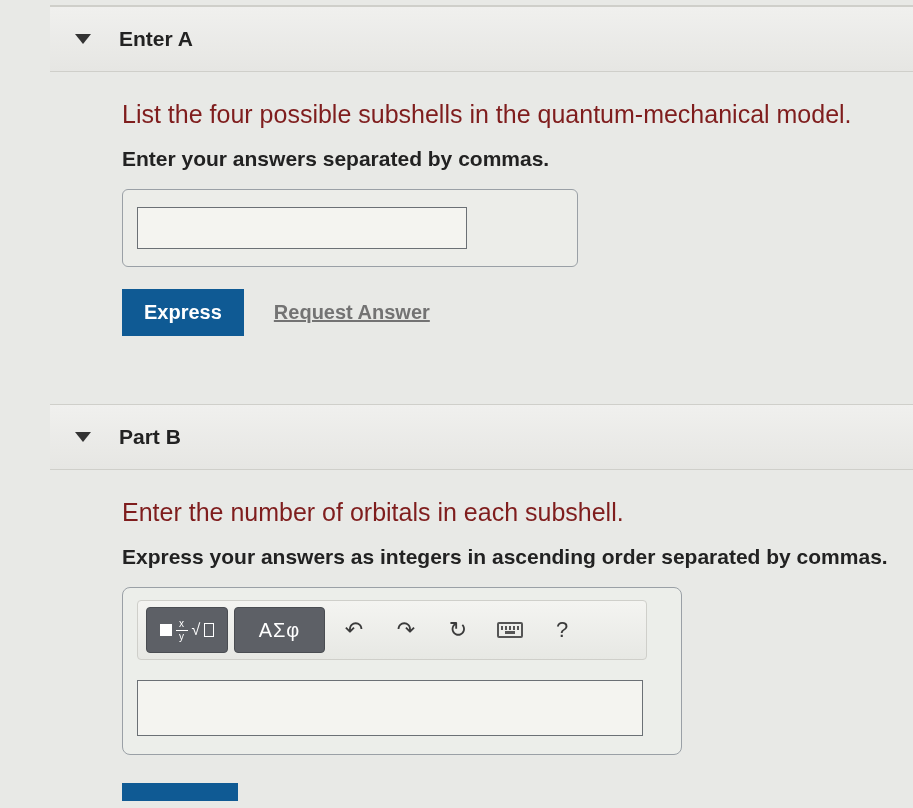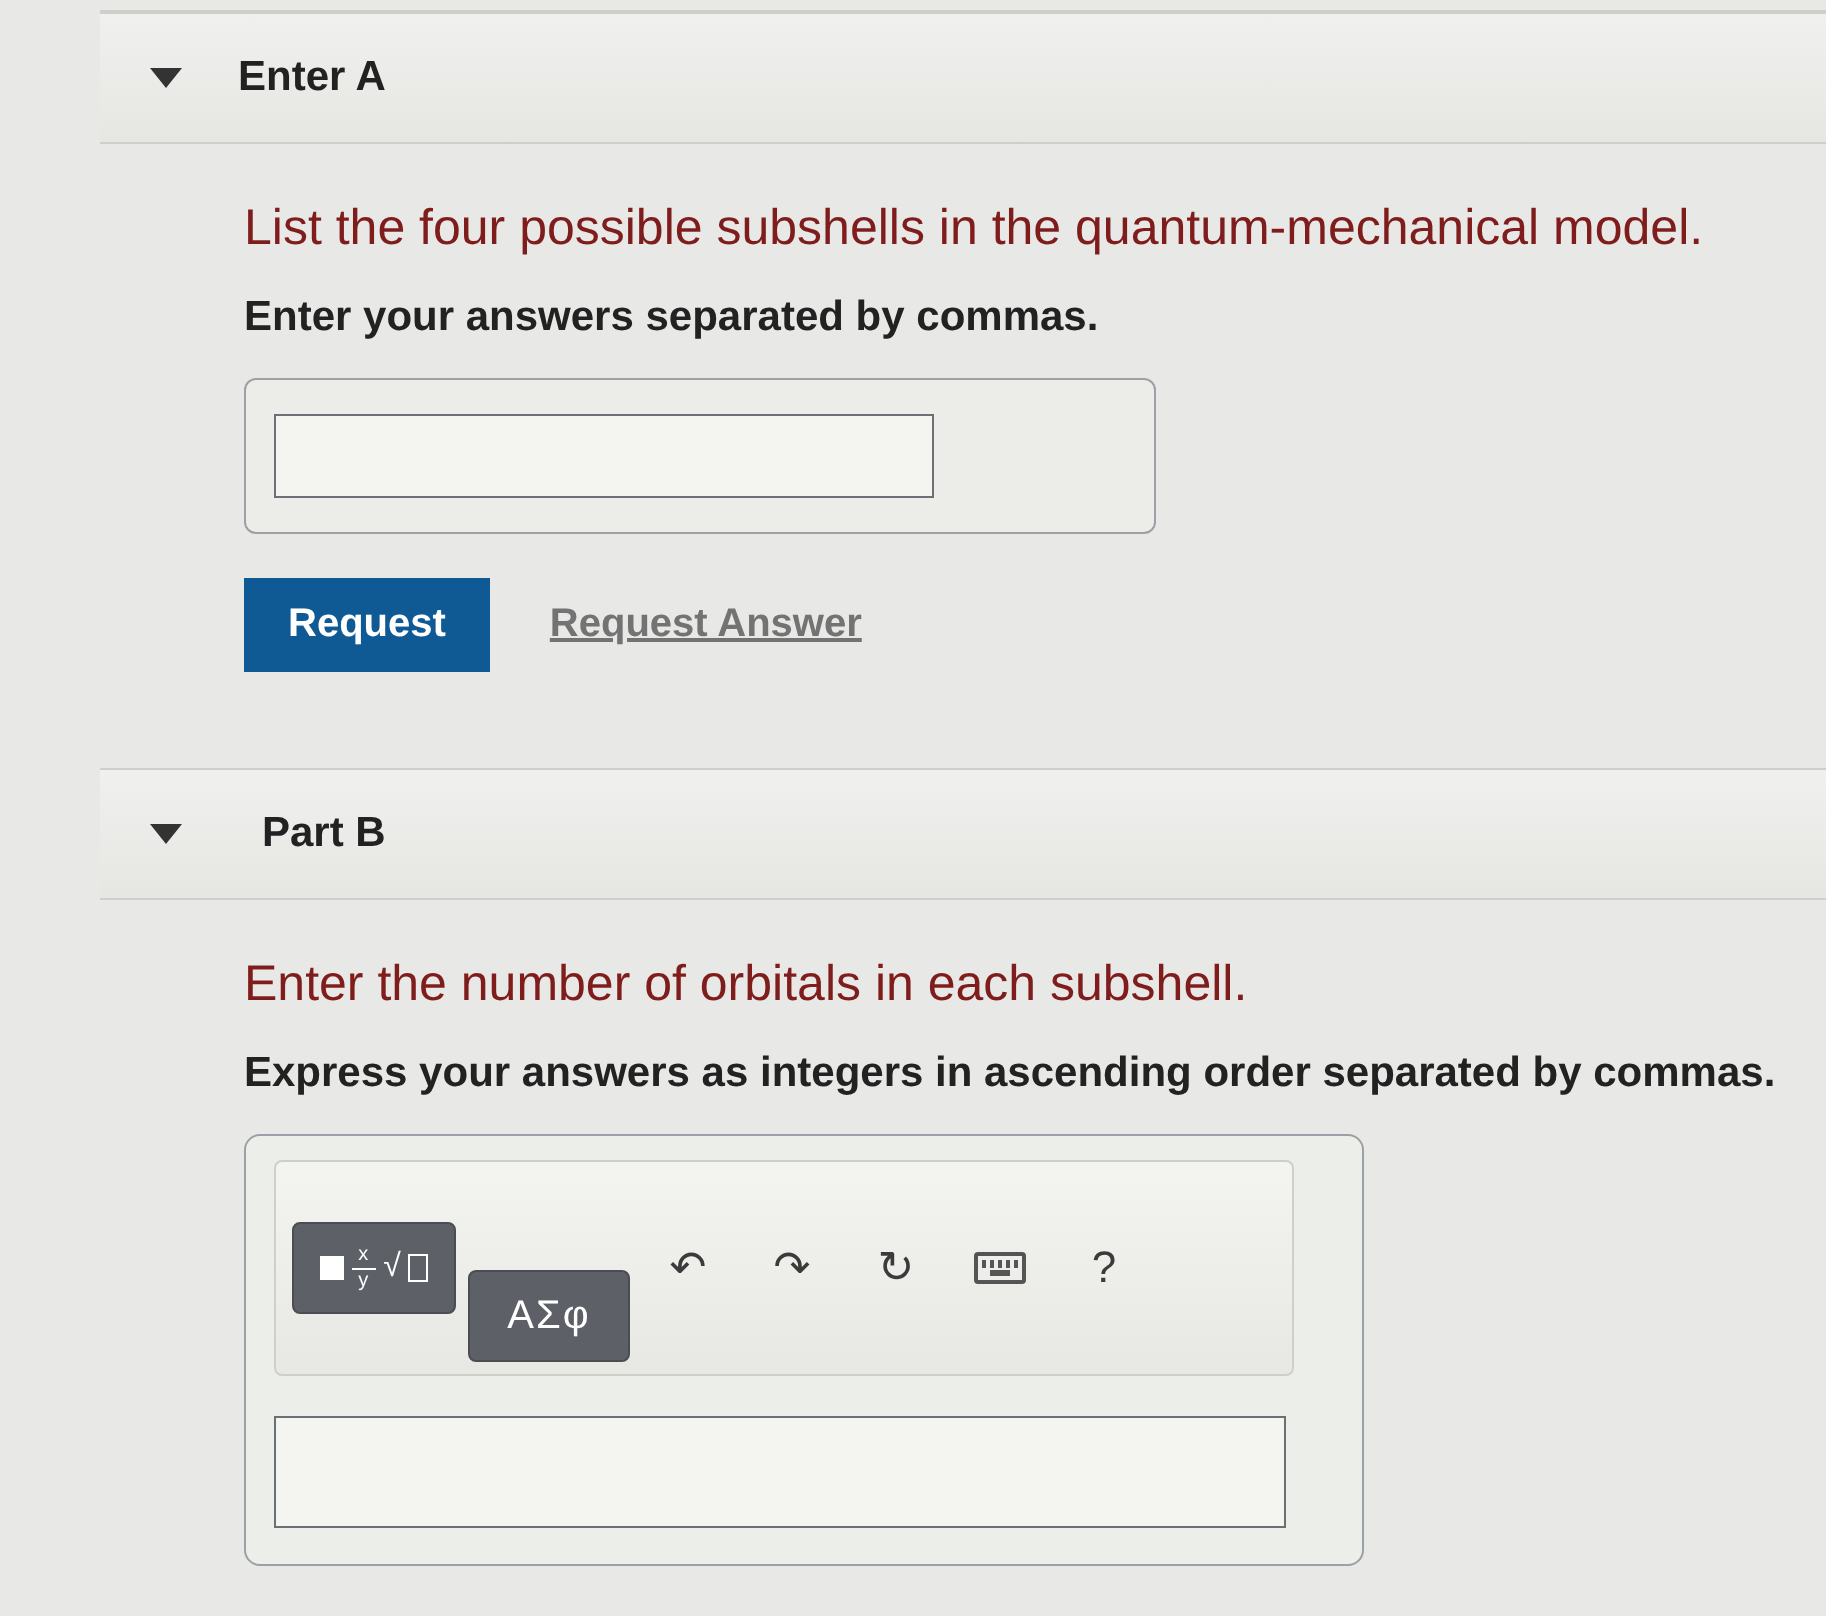--- a/index.html
+++ b/index.html
@@ -116,21 +116,21 @@
     justify-content: center;
     cursor: pointer;
     border: 1px solid rgba(0,0,0,0);
   }
   .tb-dark {
     background: #5d6066;
     color: #fff;
     border: 1px solid #4a4d52;
   }
   .tb-templates { width: 82px; font-size: 18px; }
-  .tb-greek { width: 81px; font-size: 20px; letter-spacing: 1px; margin-top: 48px; }
+  .tb-greek { width: 91px; font-size: 20px; letter-spacing: 1px; }
   .tb-plain {
     background: transparent;
     color: #3b3b3b;
     width: 46px;
     font-size: 22px;
   }
   .answer-input-b {
     border: 1px solid #6b7075;
     height: 56px;
     width: 506px;
@@ -157,21 +157,21 @@
   .keyboard-icon {
     width: 26px; height: 16px; border: 2px solid #555; border-radius: 2px; position: relative;
   }
   .keyboard-icon::before {
     content: ""; position: absolute; top: 2px; left: 2px; right: 2px; height: 4px;
     background: repeating-linear-gradient(90deg, #555 0 2px, transparent 2px 4px);
   }
   .keyboard-icon::after {
     content: ""; position: absolute; bottom: 2px; left: 6px; right: 6px; height: 3px; background: #555;
   }
-  .partb-header { margin-top: 20px; gap: 12px; }
+  .partb-header { margin-top: 40px; }
   .submit-stub {
     width: 116px;
     height: 18px;
     background: #0f5a94;
     margin-left: 122px;
   }
 </style>
 </head>
 <body>
 
@@ -186,21 +186,21 @@
 
   <div class="part-body">
     <div class="question">List the four possible subshells in the quantum-mechanical model.</div>
     <div class="instruction">Enter your answers separated by commas.</div>
 
     <div class="answer-box-a">
       <div class="answer-input-a"></div>
     </div>
 
     <div class="actions">
-      <button class="submit-btn">Request</button>
+      <button class="submit-btn">Express</button>
       <a class="request-link">Request Answer</a>
     </div>
   </div>
 
   <div class="part-header partb-header">
     <div class="caret"></div>
     <div class="part-title">Part B</div>
   </div>
 
   <div class="part-body">

